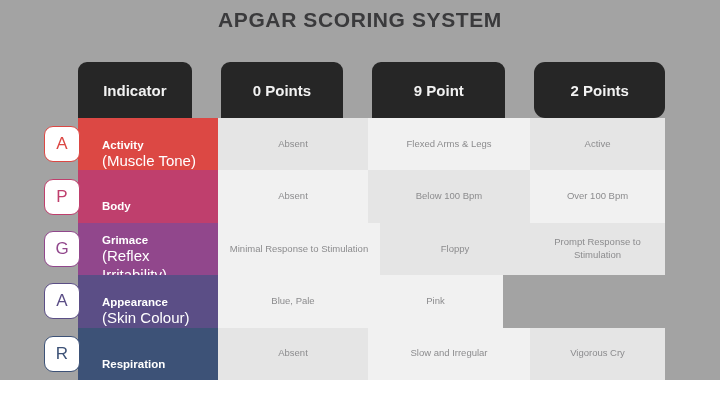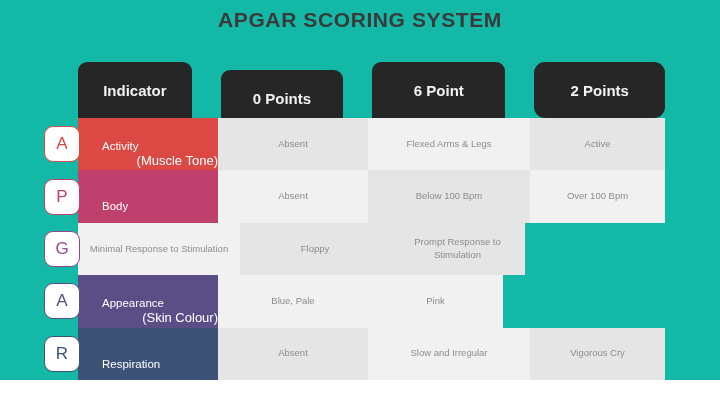--- a/index.html
+++ b/index.html
@@ -13,21 +13,21 @@
   body {
     background: #ffffff;
     font-family: "Liberation Sans", sans-serif;
     -webkit-font-smoothing: antialiased;
   }
 
   #slide {
     position: relative;
     width: 720px;
     height: 380px;
-    background: #14b8a6;
+    background: #a3a3a3;
   }
 
   
   #page-title {
     position: absolute;
     left: 0;
     top: 8px;
     width: 720px;
     text-align: center;
     font-size: 21px;
@@ -60,21 +60,21 @@
     background: #262626;
     border-radius: 9px 9px 0 0;
     display: flex;
     align-items: center;
     justify-content: center;
     color: #f2f2f2;
     font-size: 15px;
     font-weight: bold;
   }
   .header-cell.c0 { width: 128px; }
-  .header-cell.c1 { width: 138px; margin-top: 8px; }
+  .header-cell.c1 { width: 138px; }
   .header-cell.c2 { width: 150px; }
   .header-cell.c3 { width: 147px; border-radius: 11px; }
 
   
   #body-rows {
     position: absolute;
     left: 0;
     top: 56px;
     width: 621px;
     height: 262px;
@@ -118,29 +118,28 @@
     flex: 0 0 140px;
     display: flex;
     flex-direction: column;
     justify-content: center;
     padding-left: 24px;
     color: #ffffff;
     z-index: 1;
   }
   .indicator-name {
     font-size: 11.5px;
+    font-weight: bold;
+    line-height: 1.25;
+    margin-top: 20px;
+  }
+  .indicator-sub {
+    font-size: 15px;
     font-weight: normal;
     line-height: 1.25;
-    margin-top: 20px;
-  }
-  .indicator-sub {
-    font-size: 13px;
-    font-weight: normal;
-    line-height: 1.25;
-    text-align: right;
   }
 
   
   .data-cell {
     display: flex;
     align-items: center;
     justify-content: center;
     text-align: center;
     font-size: 9.5px;
     line-height: 1.35;
@@ -164,21 +163,21 @@
   <div id="table">
 
     <div id="header-row">
       <div class="header-cell c0">
         <span>Indicator</span>
       </div>
       <div class="header-cell c1">
         <span>0 Points</span>
       </div>
       <div class="header-cell c2">
-        <span>6 Point</span>
+        <span>9 Point</span>
       </div>
       <div class="header-cell c3">
         <span>2 Points</span>
       </div>
     </div>
 
     <div id="body-rows">
         <div class="row">
           <div class="badge-col">
             <div class="badge" style="color: rgb(220, 72, 68);">A</div>
@@ -199,20 +198,24 @@
             <div class="indicator-name">Body</div>
           </div>
           <div class="data-cell d0 shade-b">Absent</div>
           <div class="data-cell d1 shade-a">Below 100 Bpm</div>
           <div class="data-cell d2 shade-b">Over 100 Bpm</div>
         </div>
         <div class="row">
           <div class="badge-col">
             <div class="badge" style="color: rgb(145, 71, 140);">G</div>
           </div>
+          <div class="indicator-cell" style="background: rgb(145, 71, 140);">
+            <div class="indicator-name">Grimace</div>
+            <div class="indicator-sub">(Reflex Irritability)</div>
+          </div>
           <div class="data-cell d1 shade-b">Minimal Response to Stimulation</div>
           <div class="data-cell d0 shade-a">Floppy</div>
           <div class="data-cell d2 shade-a">Prompt Response to Stimulation</div>
         </div>
         <div class="row">
           <div class="badge-col">
             <div class="badge" style="color: rgb(91, 78, 134);">A</div>
           </div>
           <div class="indicator-cell" style="background: rgb(91, 78, 134);">
             <div class="indicator-name">Appearance</div>

